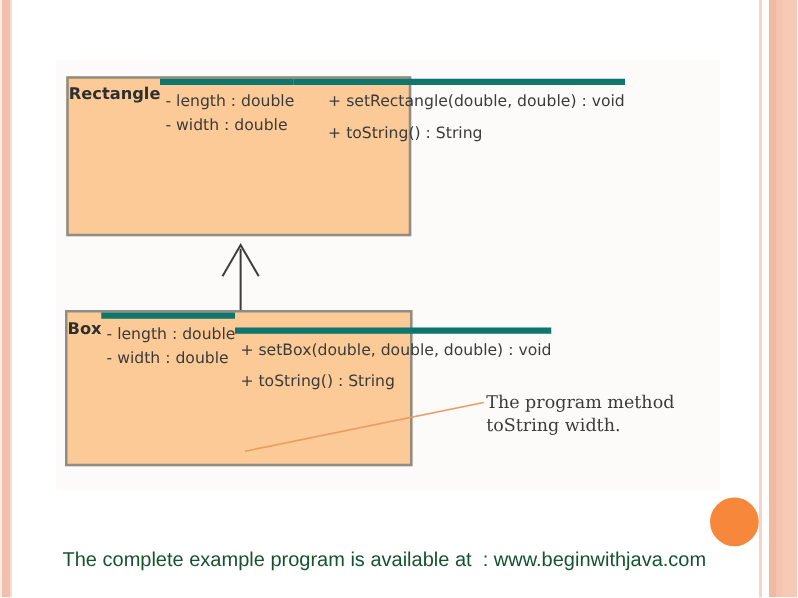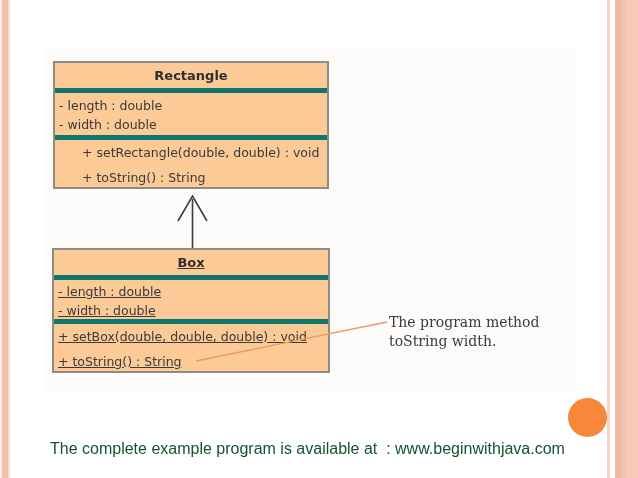--- a/index.html
+++ b/index.html
@@ -47,44 +47,44 @@
   
   .uml-class {
     position: absolute;
     box-sizing: border-box;
     background: #fbca96;
     border: 2px solid #8d8d85;
     font-family: "DejaVu Sans", sans-serif;
     color: #3a3a3a;
     font-size: 12.5px;
     display: flex;
-    flex-direction: column;
+    flex-direction: row;
   }
   .uml-rectangle { left: 53px; top: 61px; width: 276px; height: 128px; }
-  .uml-box       { left: 52px; top: 248px; width: 278px; height: 125px; text-decoration: underline; }
+  .uml-box       { left: 52px; top: 248px; width: 278px; height: 125px; }
 
   .uml-header {
     font-weight: bold;
     text-align: center;
     font-size: 13px;
     color: #2f2f2f;
     display: flex; align-items: center; justify-content: center;
   }
   .uml-rectangle .uml-header { height: 25px; }
   .uml-box       .uml-header { height: 27px; }
 
   .uml-section {
     border-top: 5px solid #0f766e;
     padding: 3px 0 0 4px;
     box-sizing: border-box;
   }
   .uml-rectangle .uml-attrs   { height: 47px; }
   .uml-rectangle .uml-methods { flex: 1; padding-left: 27px; }
   .uml-box .uml-attrs   { height: 44px; padding-top: 2px; }
-  .uml-box .uml-methods { flex: 1; }
+  .uml-box .uml-methods { flex: 1; margin-top: 12px; }
 
   .uml-line { line-height: 19px; white-space: pre; }
   .uml-methods .uml-line + .uml-line { margin-top: 6px; }
 
   
   .overlay {
     position: absolute; left: 0; top: 0;
     pointer-events: none;
   }
 

